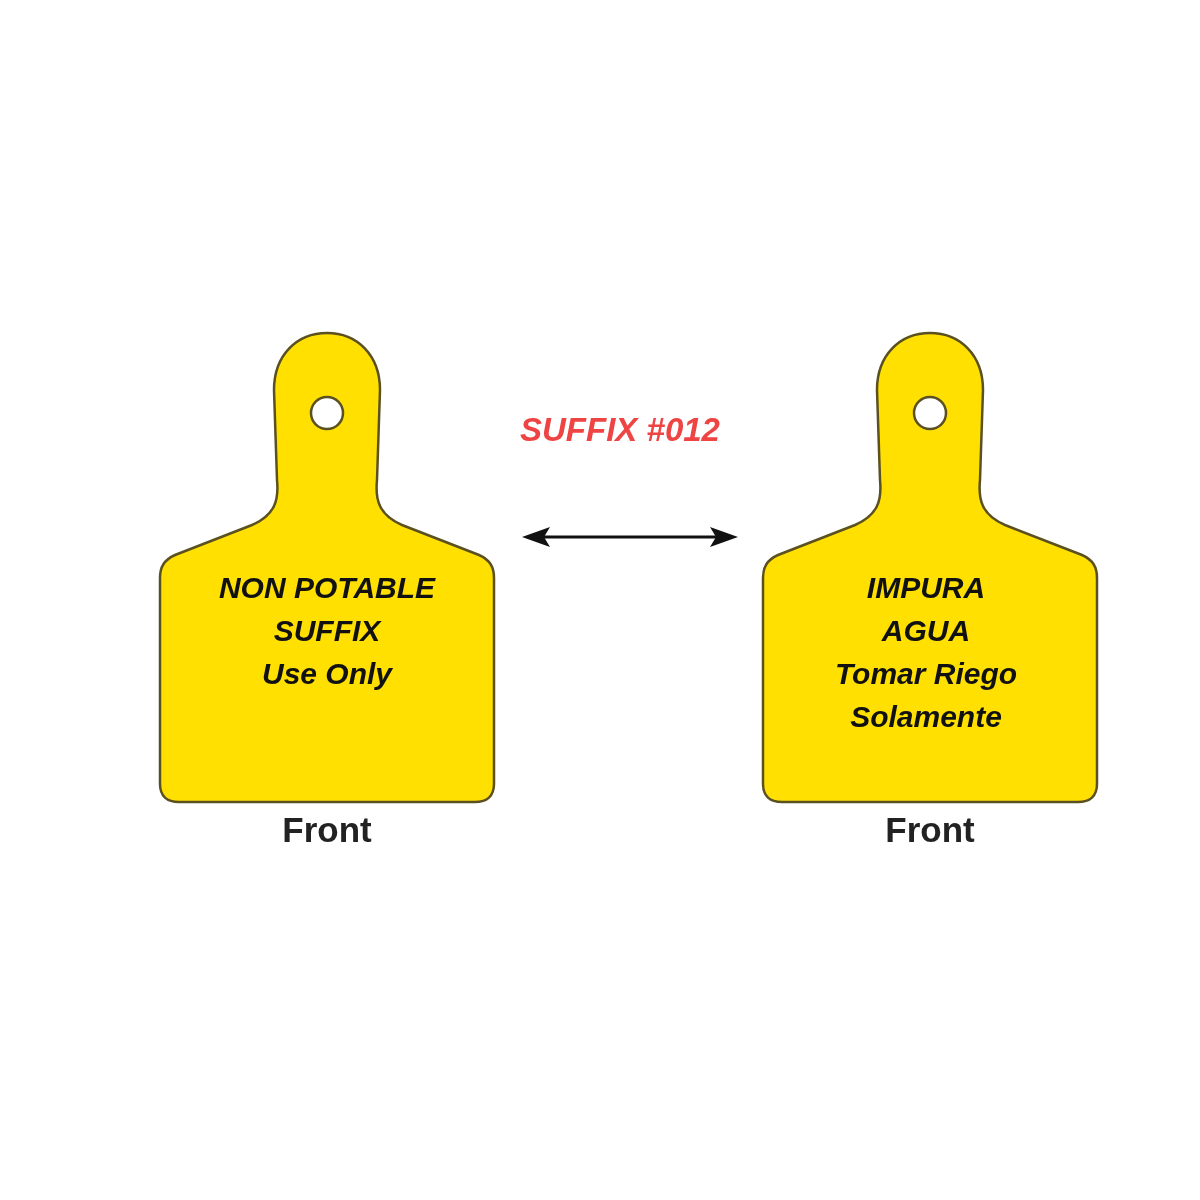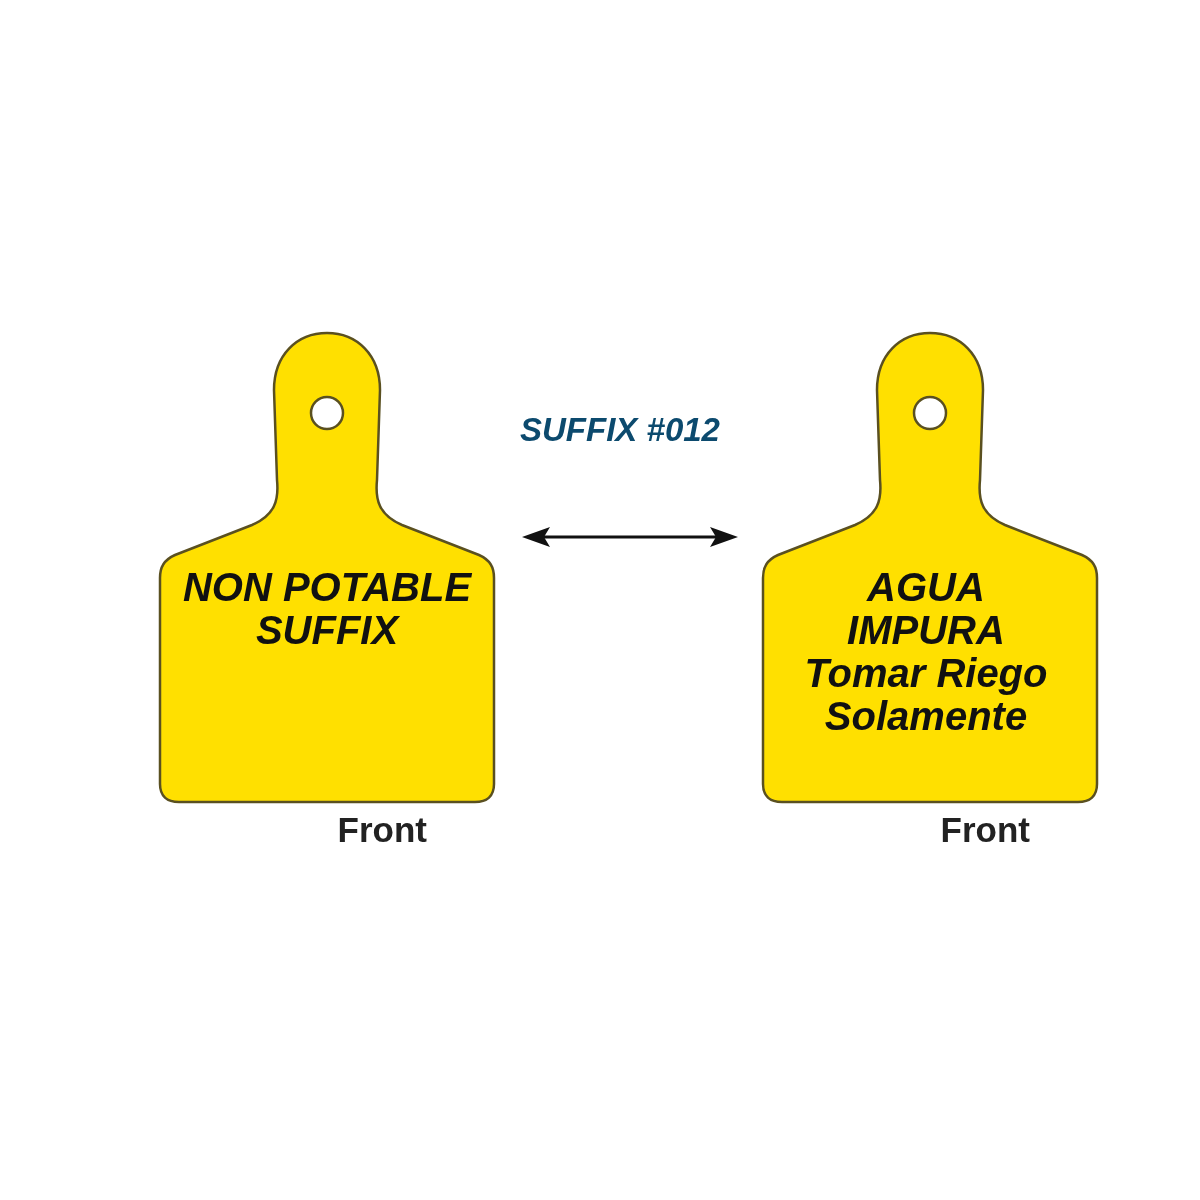--- a/index.html
+++ b/index.html
@@ -5,44 +5,44 @@
     html, body { margin: 0; padding: 0; background: #ffffff; }
     body { width: 1200px; height: 1200px; position: relative; overflow: hidden; font-family: "Liberation Sans", sans-serif; }
     .tag-svg { position: absolute; top: 0; left: 0; }
     .tag-text {
       position: absolute;
       width: 340px;
       text-align: center;
       font-family: "Liberation Sans", sans-serif;
       font-weight: bold;
       font-style: italic;
-      font-size: 40px;
+      font-size: 30px;
       line-height: 43px;
       color: #111111;
     }
     .tag-text div { white-space: nowrap; }
     .caption {
       position: absolute;
       width: 200px;
-      text-align: right;
+      text-align: center;
       font-family: "Liberation Sans", sans-serif;
       font-weight: bold;
       font-size: 35px;
       color: #222222;
     }
     .suffix {
       position: absolute;
       left: 490px; top: 411px;
       width: 260px;
       text-align: center;
       font-family: "Liberation Sans", sans-serif;
       font-weight: bold;
       font-style: italic;
       font-size: 33px;
-      color: #0c4a6e;
+      color: #ef4444;
     }
     .arrow { position: absolute; left: 520px; top: 522px; }
   </style>
 </head>
 <body>
 
 <svg class="tag-svg" width="1200" height="1200" viewBox="0 0 1200 1200">
   <defs>
     <path id="tagShape" d="M 0 -467
       C -30 -467, -53 -445, -53 -410
@@ -67,25 +67,26 @@
   </g>
   <g transform="translate(930 800)">
     <use href="#tagShape" fill="#FFE000" stroke="#5a5020" stroke-width="2.5"></use>
     <circle cx="0" cy="-387" r="16" fill="#ffffff" stroke="#5a5020" stroke-width="2.5"></circle>
   </g>
 </svg>
 
 <div class="tag-text" style="left:157px; top:566px;">
   <div>NON POTABLE</div>
   <div>SUFFIX</div>
+  <div>Use Only</div>
 </div>
 
 <div class="tag-text" style="left:756px; top:566px;">
+  <div>IMPURA</div>
   <div>AGUA</div>
-  <div>IMPURA</div>
   <div>Tomar Riego</div>
   <div>Solamente</div>
 </div>
 
 <div class="caption" style="left:227px; top:810px;">Front</div>
 <div class="caption" style="left:830px; top:810px;">Front</div>
 
 <div class="suffix">SUFFIX #012</div>
 
 <svg class="arrow" width="220" height="30" viewBox="0 0 220 30">

